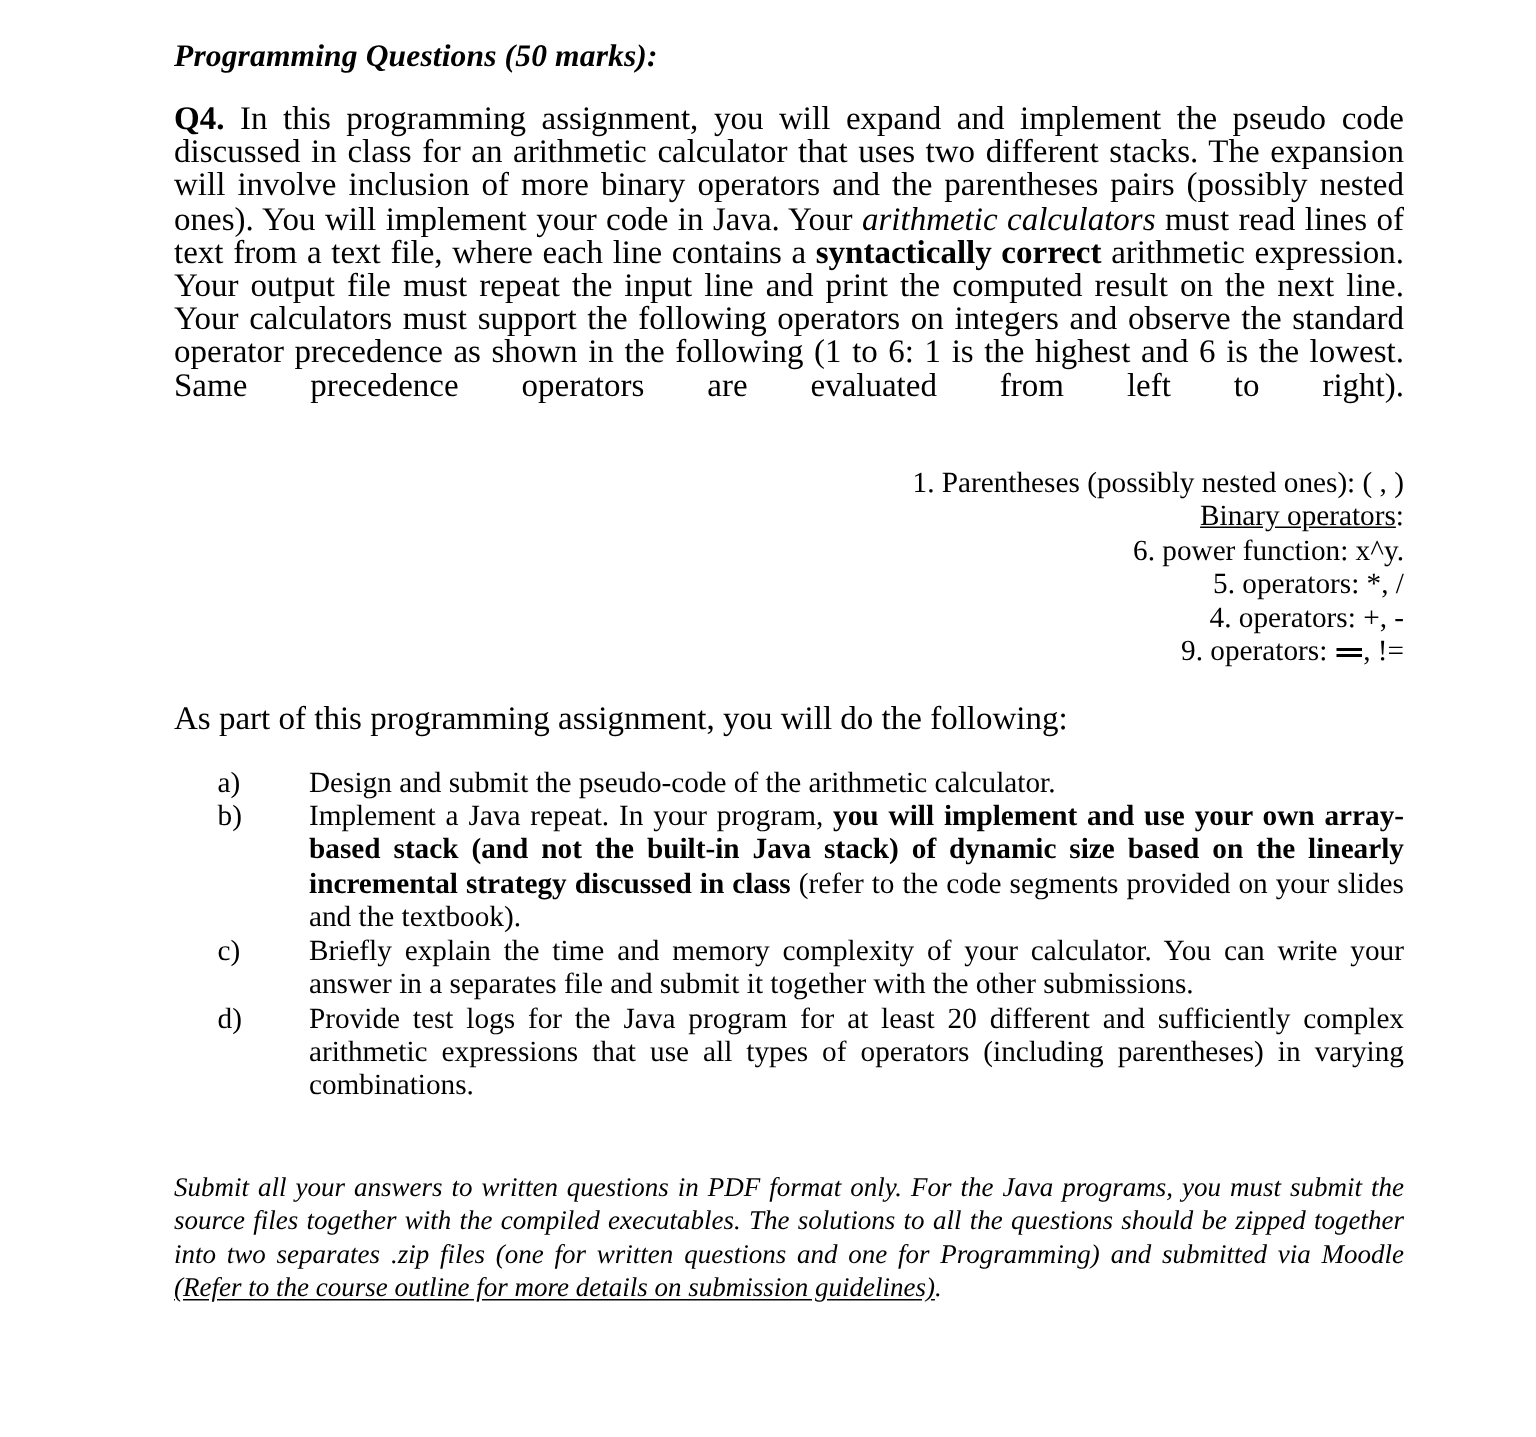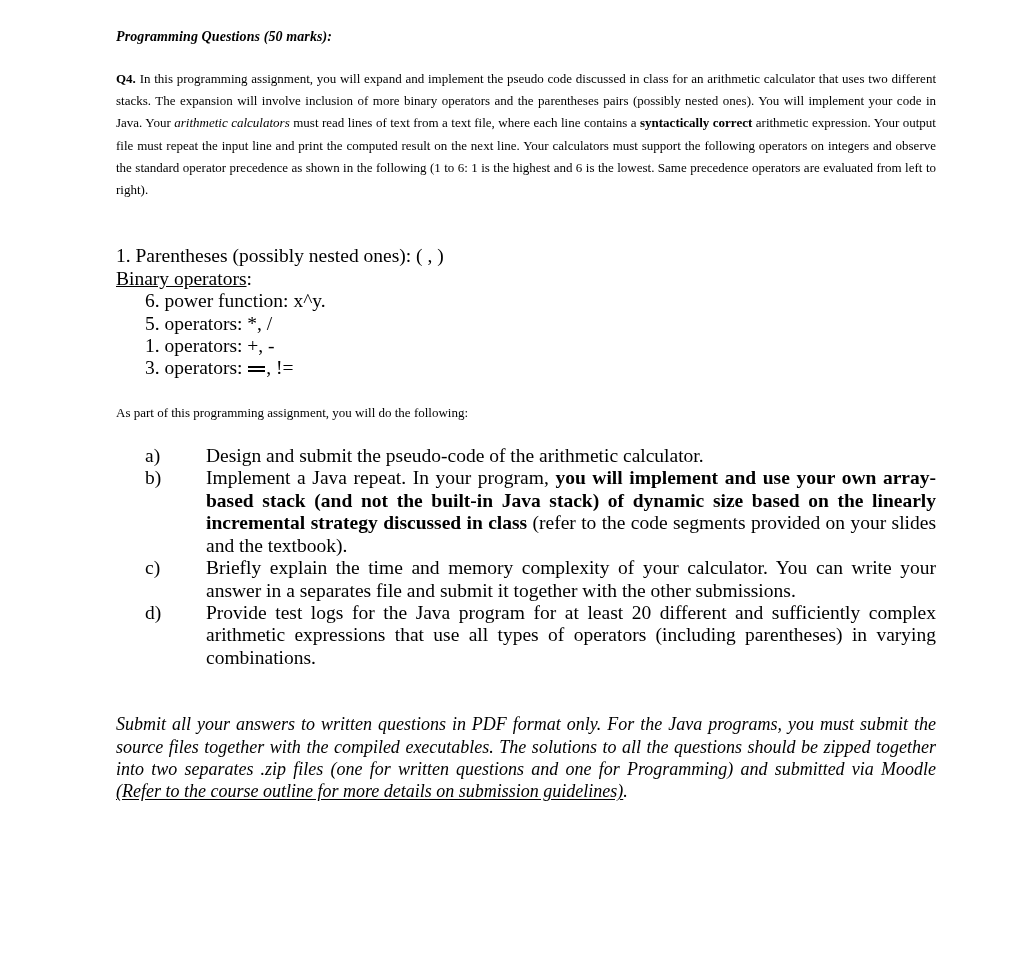--- a/index.html
+++ b/index.html
@@ -27,29 +27,29 @@
     position: absolute;
     left: 116px;
     top: 26px;
     width: 820px;
   }
 
   
   .doc-heading {
     font-weight: bold;
     font-style: italic;
-    font-size: 14px;
+    font-size: 21px;
     line-height: 22px;
     margin: 0 0 20px 0;
     letter-spacing: 0.1px;
   }
 
   
   .para {
-    font-size: 13px;
+    font-size: 22px;
     line-height: 22.2px;
     text-align: justify;
     text-justify: inter-word;
     margin: 0;
   }
   .para.justify-all {
     text-align: justify;
   }
   .para.justify-all::after {
     content: "";
@@ -67,20 +67,21 @@
   .gap-lg { height: 22px; }
 
   
   .prec-list {
     margin: 0;
     font-size: 19.5px;
     line-height: 22.4px;
   }
   .prec-line {
     white-space: nowrap;
+    text-align: right;
   }
   .prec-line.indented {
     padding-left: 29px;
   }
 
   
   .relop {
     display: inline-block;
     position: relative;
     line-height: 1;
@@ -164,24 +165,24 @@
     <div class="prec-list">
 
       <div class="prec-line">1. Parentheses (possibly nested ones): ( , )</div>
 
       <div class="prec-line"><span class="u">Binary operators</span><span>:</span></div>
 
       <div class="prec-line indented">6. power function: x^y.</div>
 
       <div class="prec-line indented">5. operators: *, /</div>
 
-      <div class="prec-line indented">1. operators: +, -</div>
-
-
-      <div class="prec-line indented"><span>3. operators: </span><span class="eqeq"><span class="r r1"></span><span class="r r2"></span></span><span>, </span><span>!=</span></div>
+      <div class="prec-line indented">4. operators: +, -</div>
+
+
+      <div class="prec-line indented"><span>9. operators: </span><span class="eqeq"><span class="r r1"></span><span class="r r2"></span></span><span>, </span><span>!=</span></div>
     </div>
 
     <div class="gap-md"></div>
 
     <p class="para">As part of this programming assignment, you will do the following:</p>
 
     <div class="gap-sm"></div>
 
     <div class="alpha-list">
 

